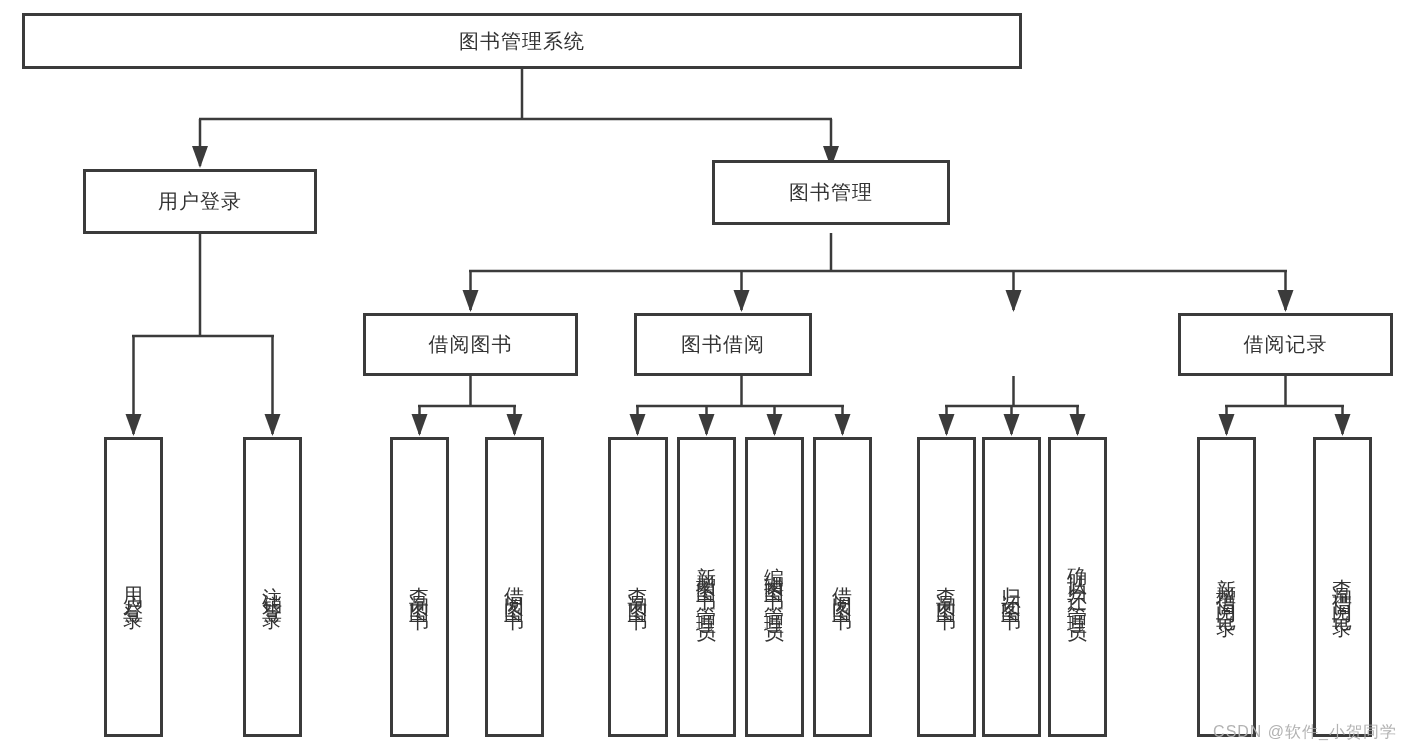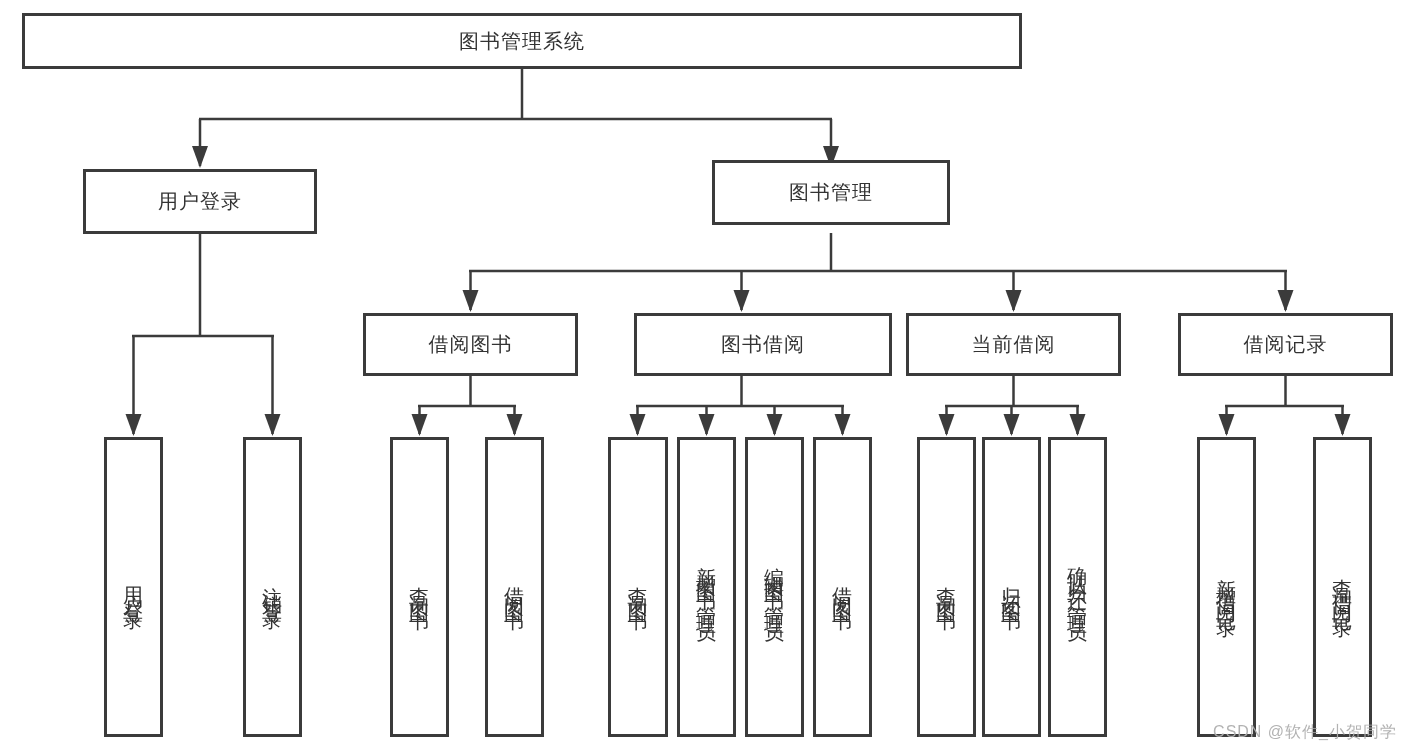--- a/index.html
+++ b/index.html
@@ -111,25 +111,22 @@
   <div class="box hbox" style="left:83px;top:169px;width:234px;height:65px">
     <span class="lbl">用户登录</span>
   </div>
   <div class="box hbox" style="left:712px;top:160px;width:238px;height:65px">
     <span class="lbl">图书管理</span>
   </div>
 
   <div class="box hbox" style="left:363px;top:313px;width:215px;height:63px">
     <span class="lbl">借阅图书</span>
   </div>
-  <div class="box hbox" style="left:634px;top:313px;width:258px;height:63px">
+  <div class="box hbox" style="left:634px;top:313px;width:178px;height:63px">
     <span class="lbl">图书借阅</span>
-  </div>
-  <div class="box hbox" style="left:906px;top:313px;width:215px;height:63px">
-    <span class="lbl">当前借阅</span>
   </div>
   <div class="box hbox" style="left:1178px;top:313px;width:215px;height:63px">
     <span class="lbl">借阅记录</span>
   </div>
 
   <div class="box vbox" style="left:104px;top:437px;width:59px;height:300px">
     <span class="lbl">用户登录</span>
   </div>
   <div class="box vbox" style="left:243px;top:437px;width:59px;height:300px">
     <span class="lbl">注销登录</span>

